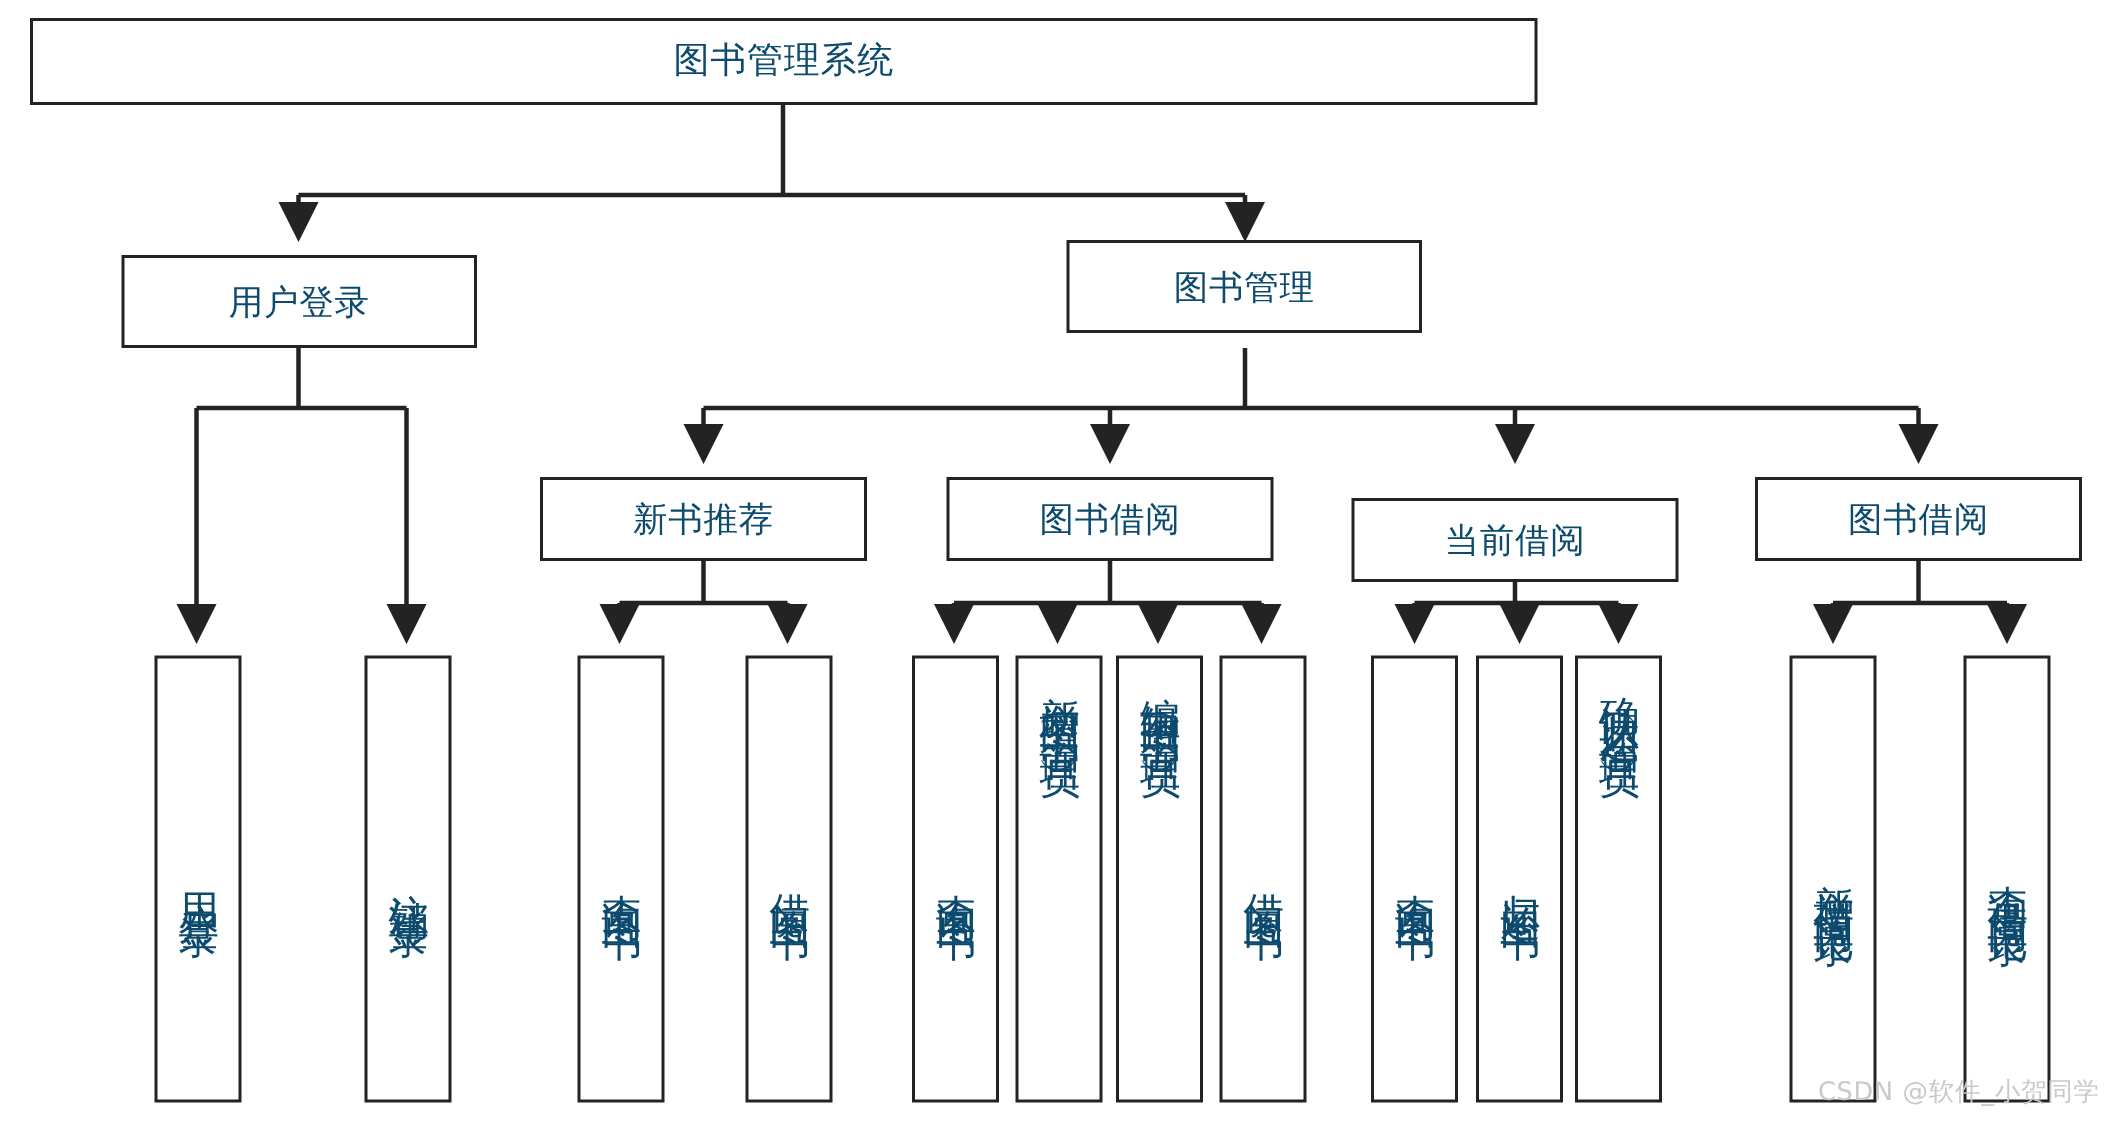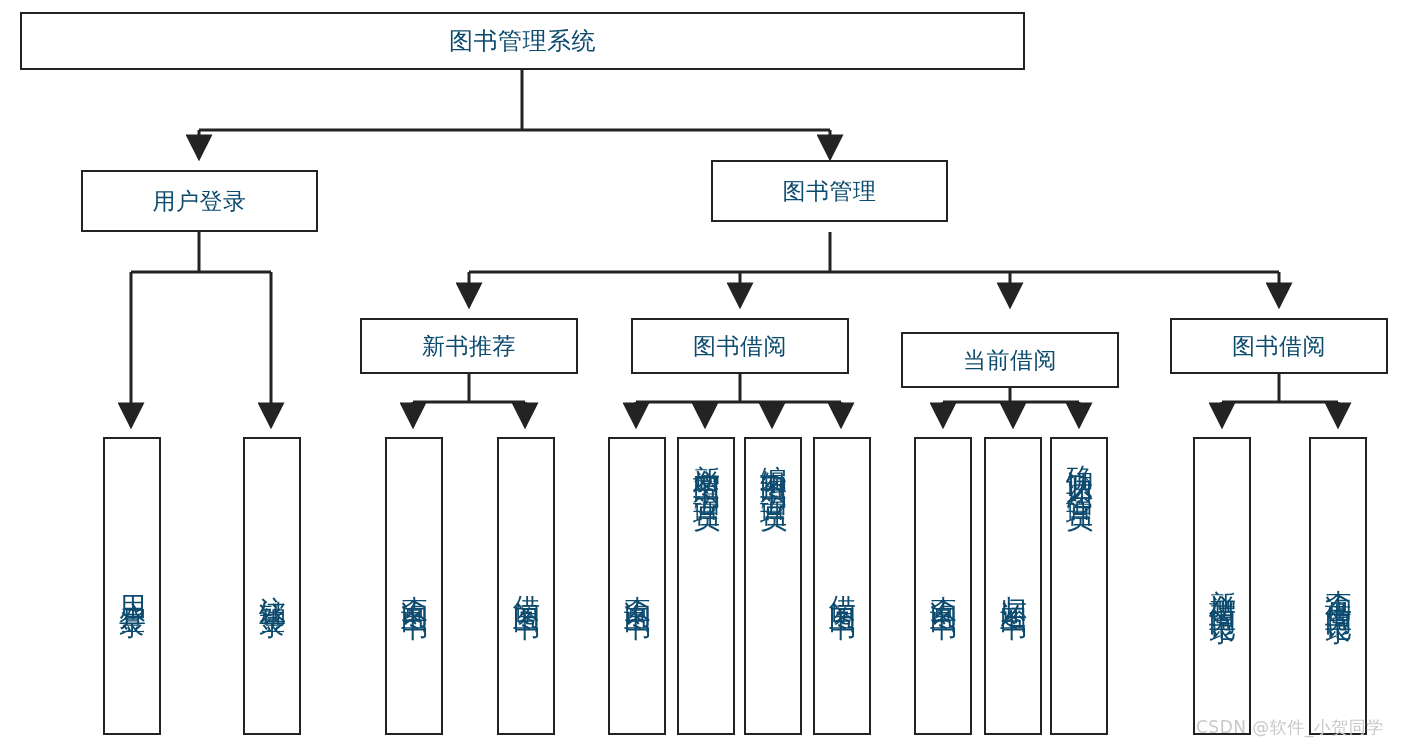--- a/index.html
+++ b/index.html
@@ -65,20 +65,21 @@
   .v-node.v-center {
     align-items: center;
     padding-top: 0;
   }
   .watermark {
     position: absolute;
     color: #c9c9c9;
     font-size: 17px;
     white-space: nowrap;
     letter-spacing: 0.5px;
+    margin-left: 16px;
   }
 </style>
 </head>
 <body>
 
 <div id="canvas">
 
   <svg id="edges" viewBox="0 0 1405 747" xmlns="http://www.w3.org/2000/svg">
     <defs>
       <marker id="arrow" viewBox="0 0 12 12" refX="10.5" refY="6" markerWidth="9" markerHeight="9" orient="auto-start-reverse">

